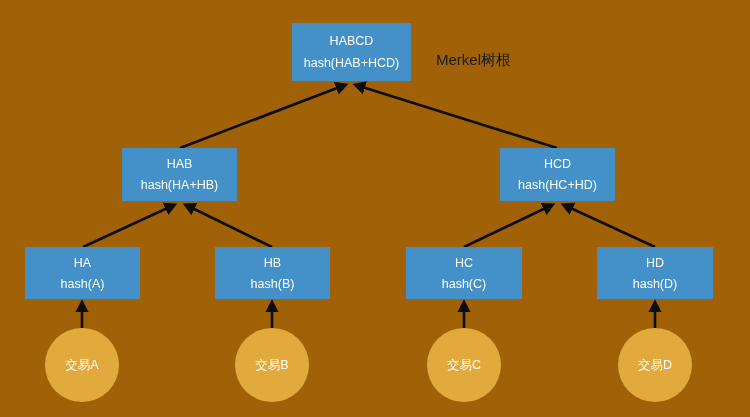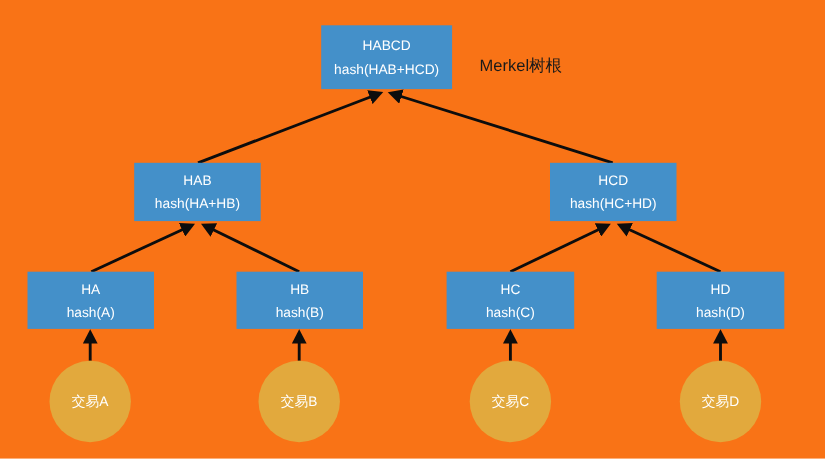--- a/index.html
+++ b/index.html
@@ -10,21 +10,21 @@
   body {
     width: 750px;
     height: 417px;
     font-family: "Liberation Sans", sans-serif;
     overflow: hidden;
   }
   #diagram-root {
     position: relative;
     width: 750px;
     height: 417px;
-    background: #f97316;
+    background: #a16207;
   }
   svg#merkle-svg {
     display: block;
     width: 750px;
     height: 417px;
   }
   .node-box {
     fill: #4490c9;
     stroke: none;
   }

